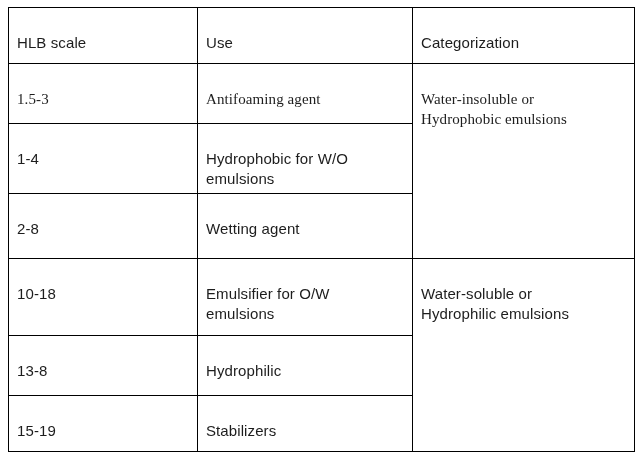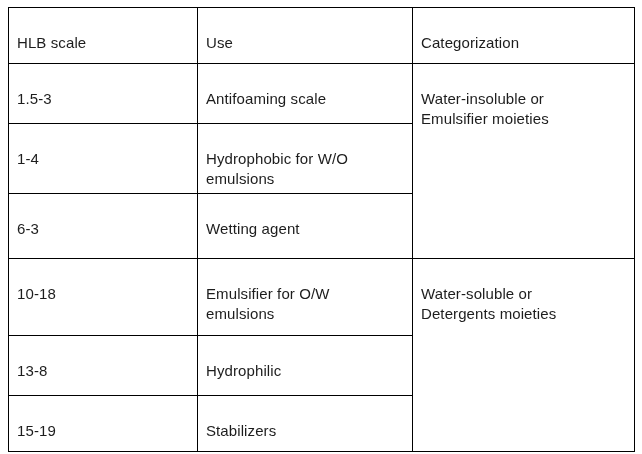--- a/index.html
+++ b/index.html
@@ -28,21 +28,21 @@
     padding: 25px 8px 4px 8px;
     font-size: 15px;
     line-height: 20px;
     color: #1d1d1d;
     white-space: pre-line;
     overflow: hidden;
     font-weight: 400;
     letter-spacing: 0.1px;
   }
   tr.rh  { height: 56px; margin-left: 11px; }
-  tr.r1  { height: 60px; }
+  tr.r1  { height: 60px; font-family: Liberation Serif, serif; }
   tr.r2  { height: 65px; margin-left: 44px; }
   tr.r3  { height: 65px; }
   tr.r4  { height: 77px; }
   tr.r5  { height: 60px; }
   tr.r6  { height: 56px; }
 </style>
 </head>
 <body>
 
 <table class="hlb">
@@ -52,39 +52,39 @@
       <col class="c3">
   </colgroup>
   <tbody>
     <tr class="rh">
       <td>HLB scale</td>
       <td>Use</td>
       <td>Categorization</td>
     </tr>
     <tr class="r1">
       <td>1.5-3</td>
-      <td>Antifoaming scale</td>
+      <td>Antifoaming agent</td>
       <td rowspan="3">Water-insoluble or
-Emulsifier moieties</td>
+Hydrophobic emulsions</td>
     </tr>
     <tr class="r2">
       <td>1-4</td>
       <td>Hydrophobic for W/O
 emulsions</td>
     </tr>
     <tr class="r3">
-      <td>6-3</td>
+      <td>2-8</td>
       <td>Wetting agent</td>
     </tr>
     <tr class="r4">
       <td>10-18</td>
       <td>Emulsifier for O/W
 emulsions</td>
       <td rowspan="3">Water-soluble or
-Detergents moieties</td>
+Hydrophilic emulsions</td>
     </tr>
     <tr class="r5">
       <td>13-8</td>
       <td>Hydrophilic</td>
     </tr>
     <tr class="r6">
       <td>15-19</td>
       <td>Stabilizers</td>
     </tr>
   </tbody>

